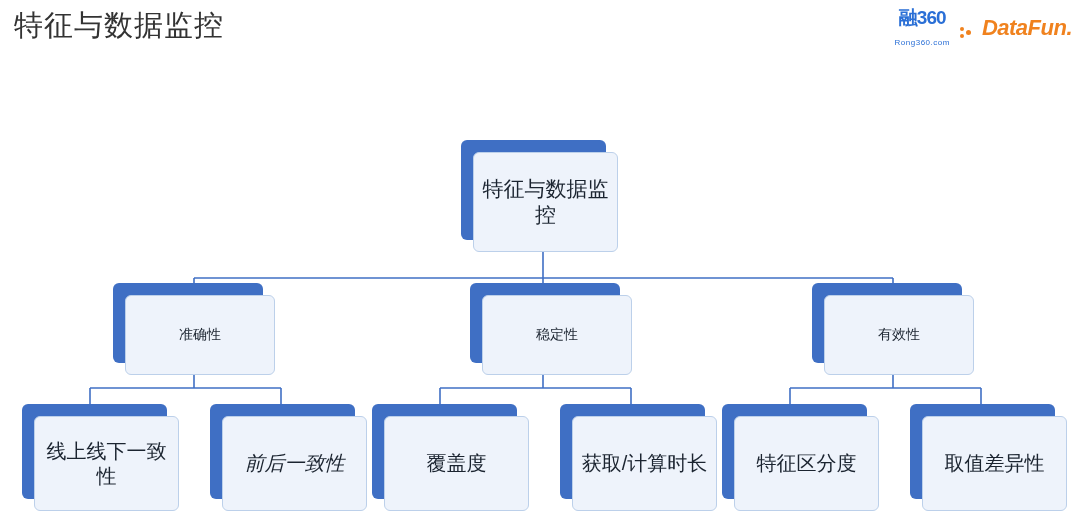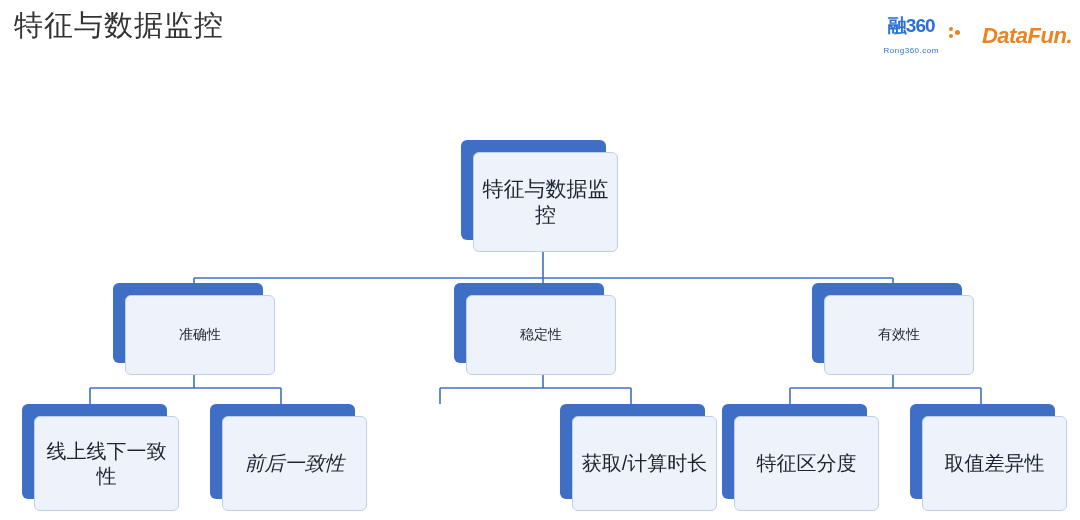--- a/index.html
+++ b/index.html
@@ -23,21 +23,21 @@
     font-size: 29px;
     color: #333333;
     letter-spacing: 1px;
     white-space: nowrap;
   }
 
   
   .logo-area {
     position: absolute;
     right: 8px;
-    top: 16px;
+    top: 8px;
     display: flex;
     align-items: center;
     gap: 10px;
   }
   .logo-rong {
     display: flex;
     flex-direction: column;
     align-items: center;
     line-height: 1;
   }
@@ -48,22 +48,22 @@
     letter-spacing: -1px;
   }
   .logo-rong .r-sub {
     font-size: 8px;
     color: #2a6fd6;
     letter-spacing: 0.5px;
     margin-top: 12px;
   }
   .logo-datafun {
     display: flex;
-    align-items: flex-start;
-    gap: 19px;
+    align-items: flex-end;
+    gap: 8px;
   }
   .df-dots {
     display: inline-block;
     width: 14px;
     height: 18px;
     position: relative;
   }
   .df-dots i {
     position: absolute;
     background: #f0821e;
@@ -183,38 +183,42 @@
 
   <div class="node root" style="left:461px; top:140px; width:145px; height:100px;">
     <div class="shadow"></div>
     <div class="face">特征与数据监控</div>
   </div>
 
   <div class="node level2" style="left:113px; top:283px; width:150px; height:80px;">
     <div class="shadow"></div>
     <div class="face">准确性</div>
   </div>
-  <div class="node level2" style="left:454px; top:283px; width:150px; height:80px;">
+  <div class="node level2" style="left:470px; top:283px; width:150px; height:80px;">
     <div class="shadow"></div>
     <div class="face">稳定性</div>
   </div>
   <div class="node level2" style="left:812px; top:283px; width:150px; height:80px;">
     <div class="shadow"></div>
     <div class="face">有效性</div>
   </div>
 
   <div class="node level3" style="left:22px; top:404px; width:145px; height:95px;">
     <div class="shadow"></div>
     <div class="face">线上线下一致性</div>
   </div>
   <div class="node level3" style="left:210px; top:404px; width:145px; height:95px;font-style:italic;">
     <div class="shadow"></div>
     <div class="face">前后一致性</div>
   </div>
 
+  <div class="node level3" style="left:372px; top:404px; width:145px; height:95px;">
+    <div class="shadow"></div>
+    <div class="face">覆盖度</div>
+  </div>
   <div class="node level3" style="left:560px; top:404px; width:145px; height:95px;">
     <div class="shadow"></div>
     <div class="face">获取/计算时长</div>
   </div>
 
   <div class="node level3" style="left:722px; top:404px; width:145px; height:95px;padding-left:28px;">
     <div class="shadow"></div>
     <div class="face">特征区分度</div>
   </div>
   <div class="node level3" style="left:910px; top:404px; width:145px; height:95px;padding-left:9px;">

